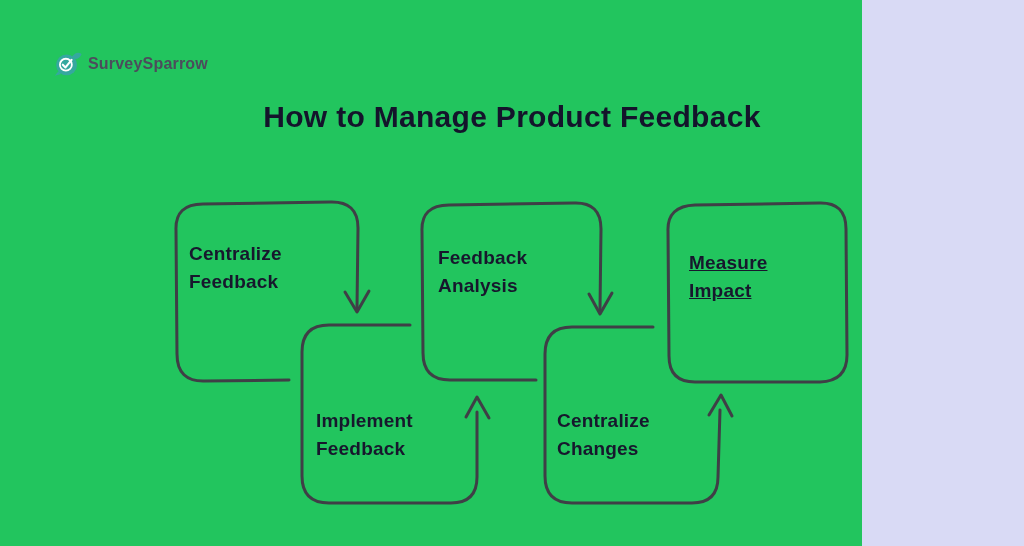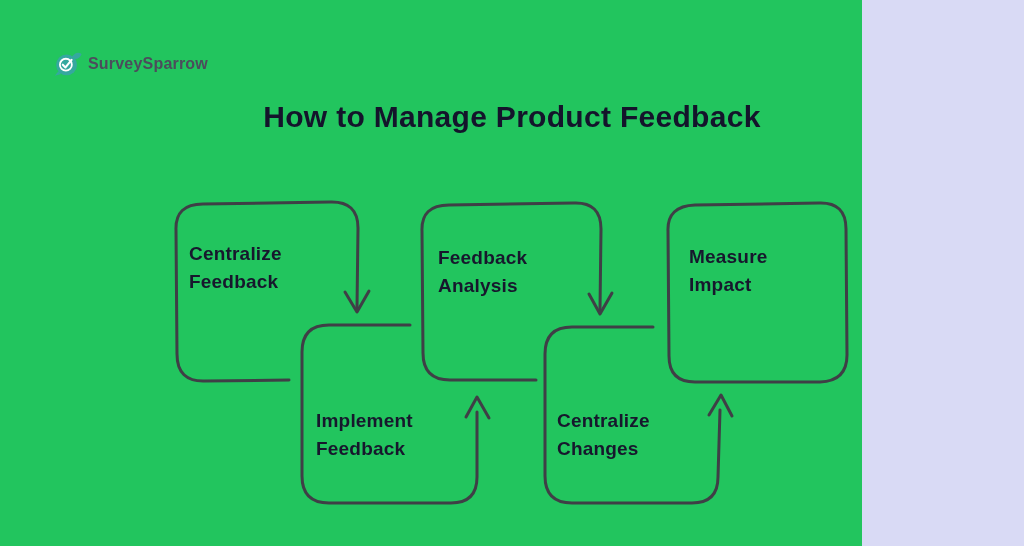--- a/index.html
+++ b/index.html
@@ -62,21 +62,21 @@
     font-weight: 700;
     line-height: 28px;
     color: #17172d;
     white-space: pre-line;
     letter-spacing: 0.2px;
   }
   .lbl-0 { left: 189px; top: 240px; }
   .lbl-1 { left: 316px; top: 407px; }
   .lbl-2 { left: 438px; top: 244px; }
   .lbl-3 { left: 557px; top: 407px; }
-  .lbl-4 { left: 689px; top: 243px; }
+  .lbl-4 { left: 689px; top: 249px; text-decoration: underline; }
 </style>
 </head>
 <body>
 
 <div class="canvas">
 
   <div class="logo">
     <svg class="logo-icon" viewBox="0 0 32 30">
       <path d="M6 23 L2 28 L9 26 Z" fill="#35a89f"></path>
       <circle cx="15" cy="16" r="11.5" fill="#35a89f"></circle>

